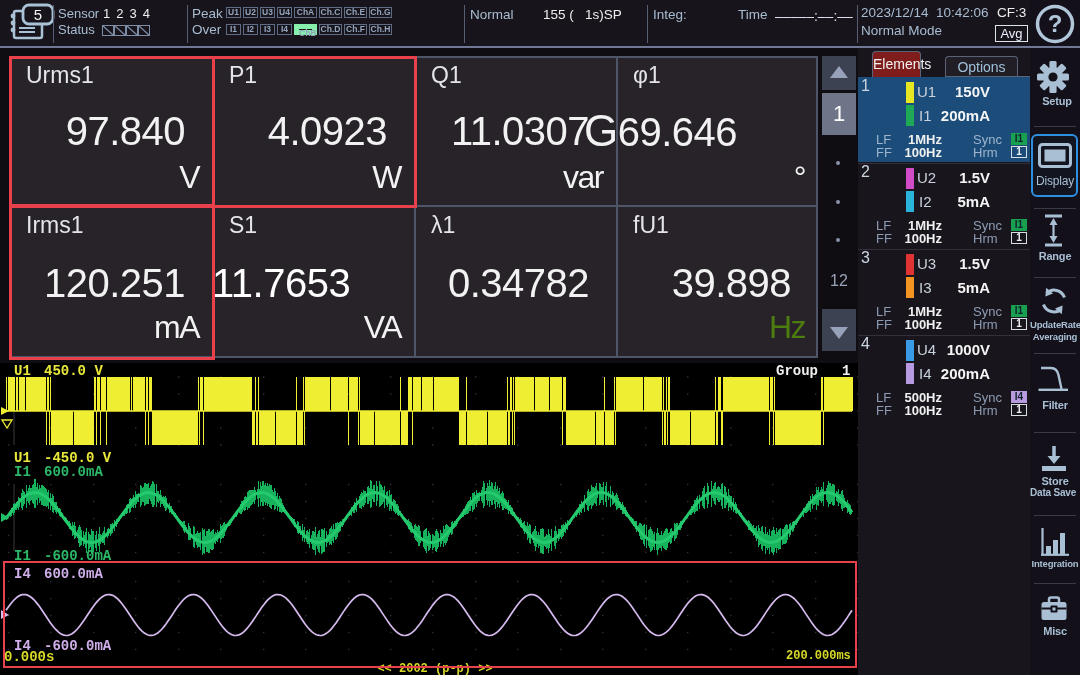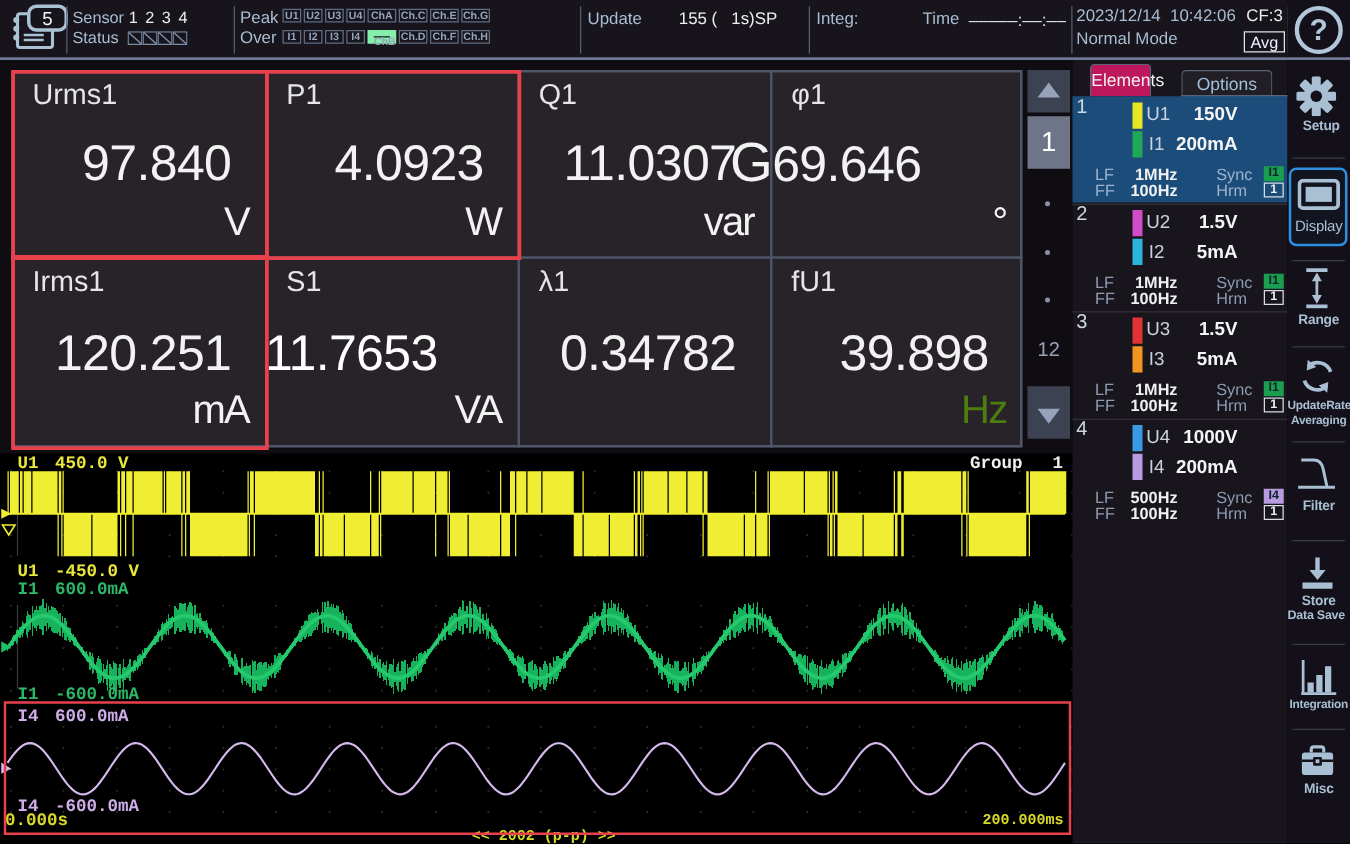--- a/index.html
+++ b/index.html
@@ -48,21 +48,21 @@
 <div style="position:absolute;left:344px;top:7px;width:23px;height:11px;border:1px solid #5e6c84;color:#93a5bd;font-size:8.5px;font-weight:bold;text-align:center;line-height:9.5px;">Ch.E</div>
 <div style="position:absolute;left:369px;top:7px;width:23px;height:11px;border:1px solid #5e6c84;color:#93a5bd;font-size:8.5px;font-weight:bold;text-align:center;line-height:9.5px;">Ch.G</div>
 <div style="position:absolute;left:226px;top:24px;width:15px;height:11px;border:1px solid #5e6c84;color:#93a5bd;font-size:8.5px;font-weight:bold;text-align:center;line-height:9.5px;">I1</div>
 <div style="position:absolute;left:243px;top:24px;width:15px;height:11px;border:1px solid #5e6c84;color:#93a5bd;font-size:8.5px;font-weight:bold;text-align:center;line-height:9.5px;">I2</div>
 <div style="position:absolute;left:260px;top:24px;width:15px;height:11px;border:1px solid #5e6c84;color:#93a5bd;font-size:8.5px;font-weight:bold;text-align:center;line-height:9.5px;">I3</div>
 <div style="position:absolute;left:277px;top:24px;width:15px;height:11px;border:1px solid #5e6c84;color:#93a5bd;font-size:8.5px;font-weight:bold;text-align:center;line-height:9.5px;">I4</div>
 <div style="position:absolute;left:294px;top:24px;width:23px;height:11px;border:5px solid #86efac;color:#93a5bd;font-size:8.5px;font-weight:bold;text-align:center;line-height:9.5px;">ChB</div>
 <div style="position:absolute;left:319px;top:24px;width:23px;height:11px;border:1px solid #5e6c84;color:#93a5bd;font-size:8.5px;font-weight:bold;text-align:center;line-height:9.5px;">Ch.D</div>
 <div style="position:absolute;left:344px;top:24px;width:23px;height:11px;border:1px solid #5e6c84;color:#93a5bd;font-size:8.5px;font-weight:bold;text-align:center;line-height:9.5px;">Ch.F</div>
 <div style="position:absolute;left:369px;top:24px;width:23px;height:11px;border:1px solid #5e6c84;color:#93a5bd;font-size:8.5px;font-weight:bold;text-align:center;line-height:9.5px;">Ch.H</div>
-<div style="position:absolute;left:470px;top:7px;font-size:13.5px;color:#a9bdd2;">Update</div>
+<div style="position:absolute;left:470px;top:7px;font-size:13.5px;color:#a9bdd2;">Normal</div>
 <div style="position:absolute;left:543px;top:7px;font-size:13.5px;color:#eee;">155 (&nbsp;&nbsp;&nbsp;1s)SP</div>
 <div style="position:absolute;left:653px;top:7px;font-size:13.5px;color:#a9bdd2;">Integ:</div>
 <div style="position:absolute;left:738px;top:7px;font-size:13.5px;color:#a9bdd2;">Time</div>
 <div style="position:absolute;left:775px;top:8px;font-size:14px;color:#dde;letter-spacing:0px;">–––––:––:––</div>
 <div style="position:absolute;left:861px;top:5px;font-size:13.5px;color:#a9bdd2;">2023/12/14&nbsp; 10:42:06</div>
 <div style="position:absolute;left:997px;top:5px;font-size:13.5px;color:#eee;">CF:3</div>
 <div style="position:absolute;left:861px;top:23px;font-size:13.5px;color:#a9bdd2;">Normal&nbsp;Mode</div>
 <div style="position:absolute;left:995px;top:25px;width:33px;height:17px;border:1px solid #dde4ea;color:#eef;font-size:13px;text-align:center;line-height:15px;">Avg</div>
 <div style="position:absolute;left:0;top:48px;width:858px;height:315px;background:#0f0d12;"></div>
 <div style="position:absolute;left:9px;top:56px;width:809px;height:302px;background:#272329;border:2px solid #4e5568;"></div>
@@ -236,21 +236,21 @@
 <div style="position:absolute;left:44px;top:549px;font-family:'Liberation Mono',monospace;font-weight:bold;font-size:14px;color:#2db868;line-height:14px;">-600.0mA</div>
 <div style="position:absolute;left:14px;top:567px;font-family:'Liberation Mono',monospace;font-weight:bold;font-size:14px;color:#cfaeea;line-height:14px;">I4</div>
 <div style="position:absolute;left:44px;top:567px;font-family:'Liberation Mono',monospace;font-weight:bold;font-size:14px;color:#cfaeea;line-height:14px;">600.0mA</div>
 <div style="position:absolute;left:14px;top:639px;font-family:'Liberation Mono',monospace;font-weight:bold;font-size:14px;color:#cfaeea;line-height:14px;">I4</div>
 <div style="position:absolute;left:44px;top:639px;font-family:'Liberation Mono',monospace;font-weight:bold;font-size:14px;color:#cfaeea;line-height:14px;">-600.0mA</div>
 <div style="position:absolute;left:4px;top:650px;font-family:'Liberation Mono',monospace;font-weight:bold;font-size:14px;color:#d9d92a;line-height:14px;">0.000s</div>
 <div style="position:absolute;left:300px;top:650px;width:270px;text-align:center;font-family:Liberation Mono, monospace;font-weight:bold;font-size:12px;color:#d9d92a;margin-top:12px;">&lt;&lt; 2002 (p-p) &gt;&gt;</div>
 <div style="position:absolute;left:786px;top:650px;font-family:'Liberation Mono',monospace;font-weight:bold;font-size:12px;color:#d9d92a;line-height:12px;">200.000ms</div>
 <div style="position:absolute;left:3px;top:561px;width:854px;height:107px;border:2.5px solid #e8414c;"></div>
 <div style="position:absolute;left:858px;top:48px;width:172px;height:627px;background:#18151c;"></div>
-<div style="position:absolute;left:872px;top:51px;width:49px;height:26px;background:#be185d;border:1.5px solid #5a6378;border-bottom:none;border-radius:4px 4px 0 0;color:#f2f2f2;font-size:14px;text-align:right;line-height:25px;">Elements</div>
+<div style="position:absolute;left:872px;top:51px;width:49px;height:26px;background:#7f1d1d;border:1.5px solid #5a6378;border-bottom:none;border-radius:4px 4px 0 0;color:#f2f2f2;font-size:14px;text-align:right;line-height:25px;">Elements</div>
 <div style="position:absolute;left:945px;top:56px;width:73px;height:21px;background:#211e26;border:1.5px solid #5a6378;border-bottom:none;border-radius:4px 4px 0 0;color:#9fc0d8;font-size:14px;text-align:center;line-height:20px;">Options</div>
 <div style="position:absolute;left:945px;top:76px;width:90px;height:1.5px;background:#5a6378;"></div>
 <div style="position:absolute;left:858px;top:77px;width:172px;height:85px;background:#1b4c7a;"></div>
 <div style="position:absolute;left:861px;top:77px;font-size:16px;color:#ccd6e2;">1</div>
 <div style="position:absolute;left:906px;top:82px;width:8px;height:21px;background:#e6e622;"></div>
 <div style="position:absolute;left:917px;top:83px;font-size:15px;color:#c9d1dc;">U1</div>
 <div style="position:absolute;left:900px;top:83px;width:90px;text-align:right;font-size:15px;font-weight:bold;color:#f5f5f5;">150V</div>
 <div style="position:absolute;left:906px;top:105px;width:8px;height:21px;background:#1fa855;"></div>
 <div style="position:absolute;left:919px;top:107px;font-size:15px;color:#c9d1dc;">I1</div>
 <div style="position:absolute;left:900px;top:107px;width:90px;text-align:right;font-size:15px;font-weight:bold;color:#f5f5f5;">200mA</div>

